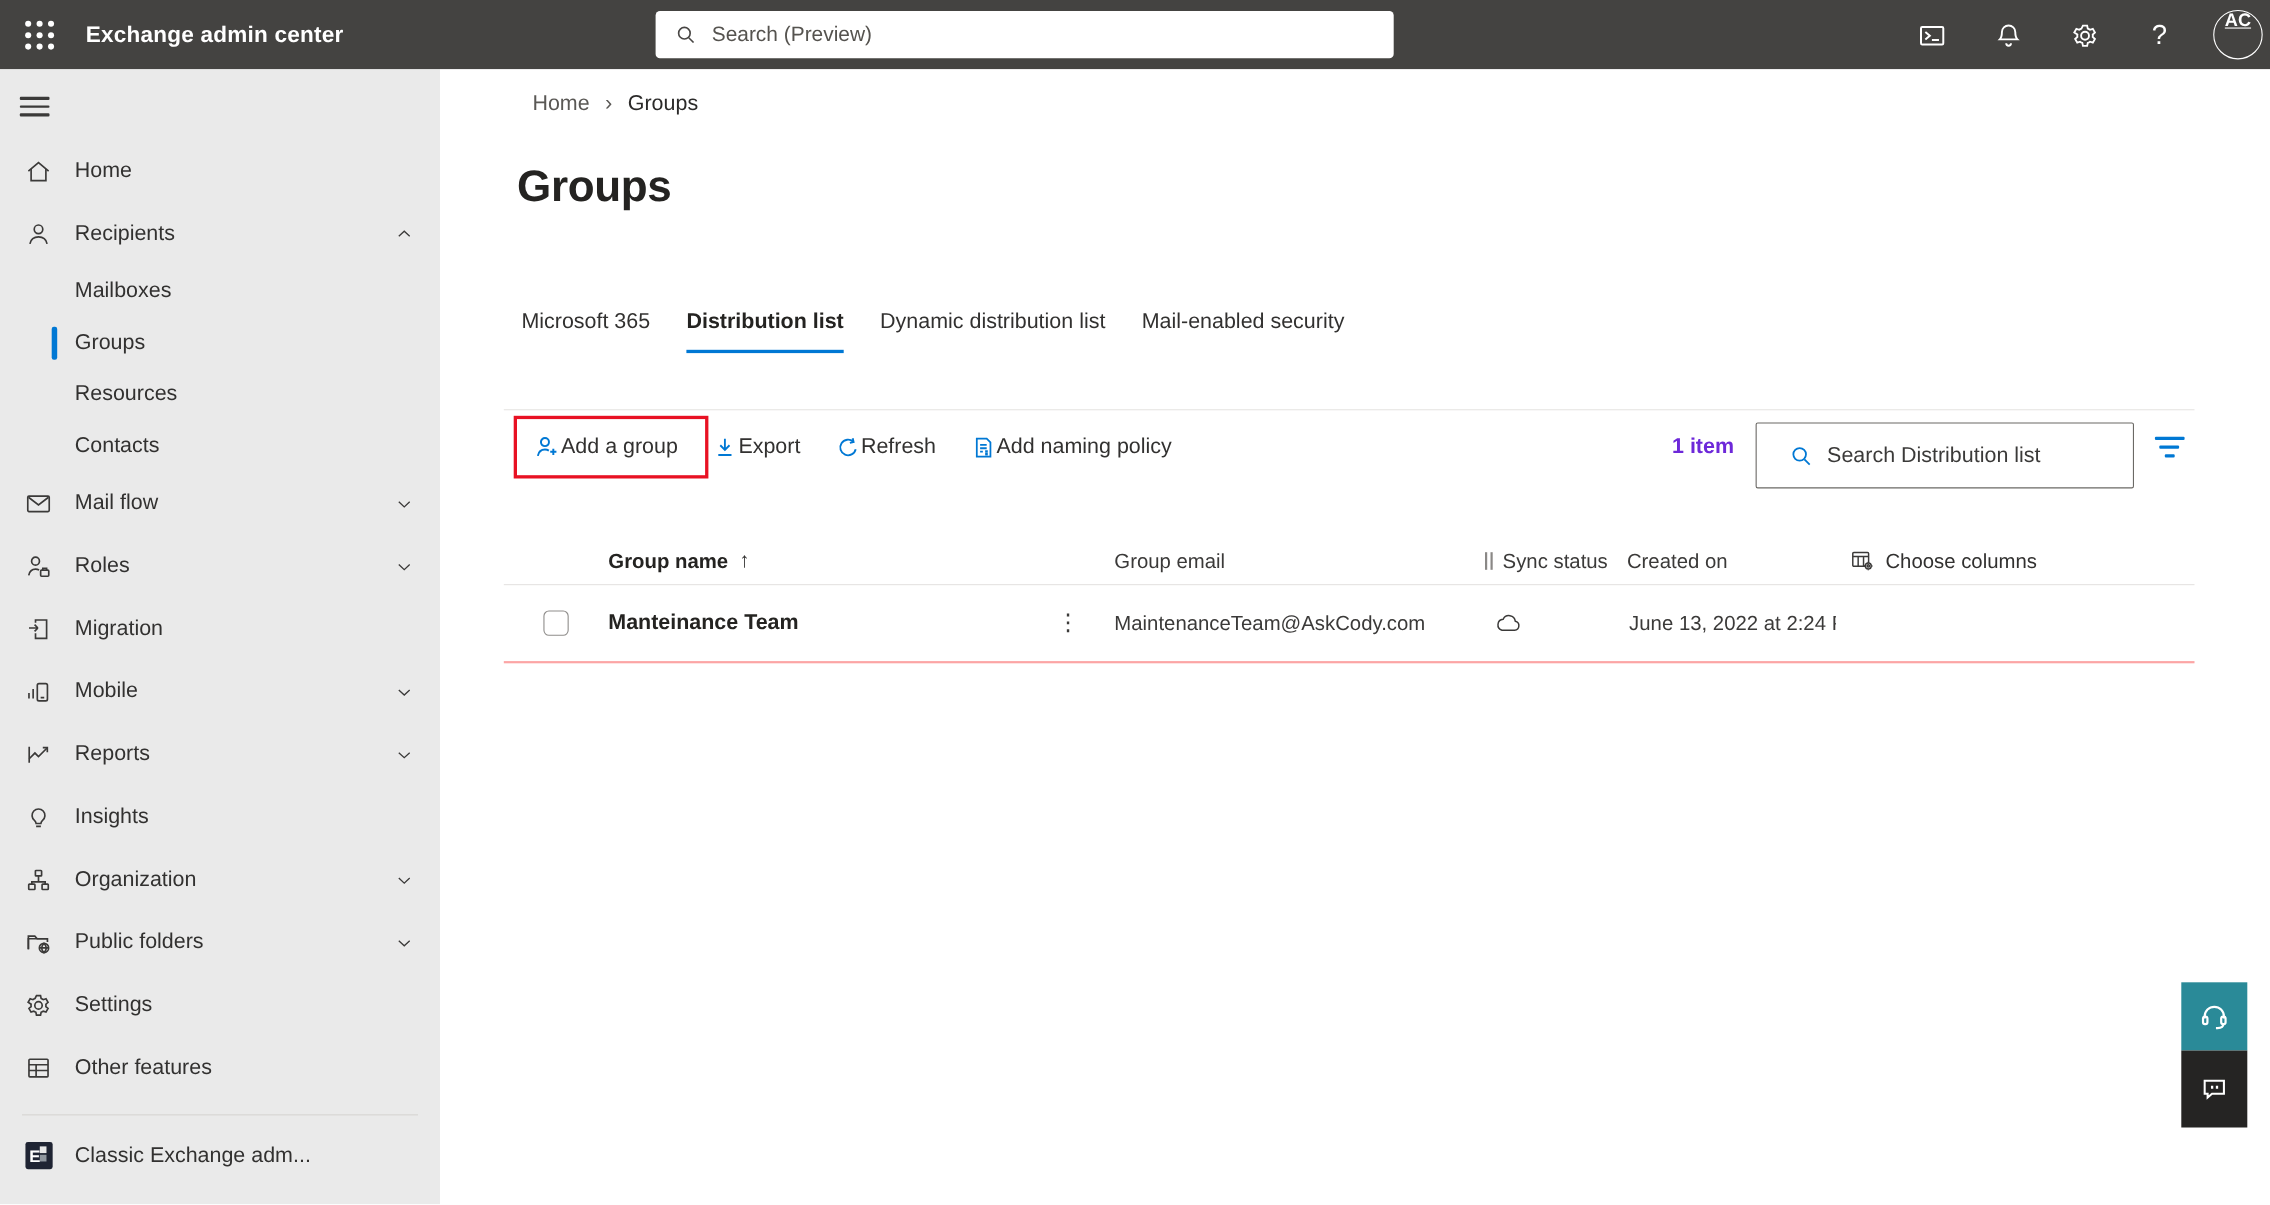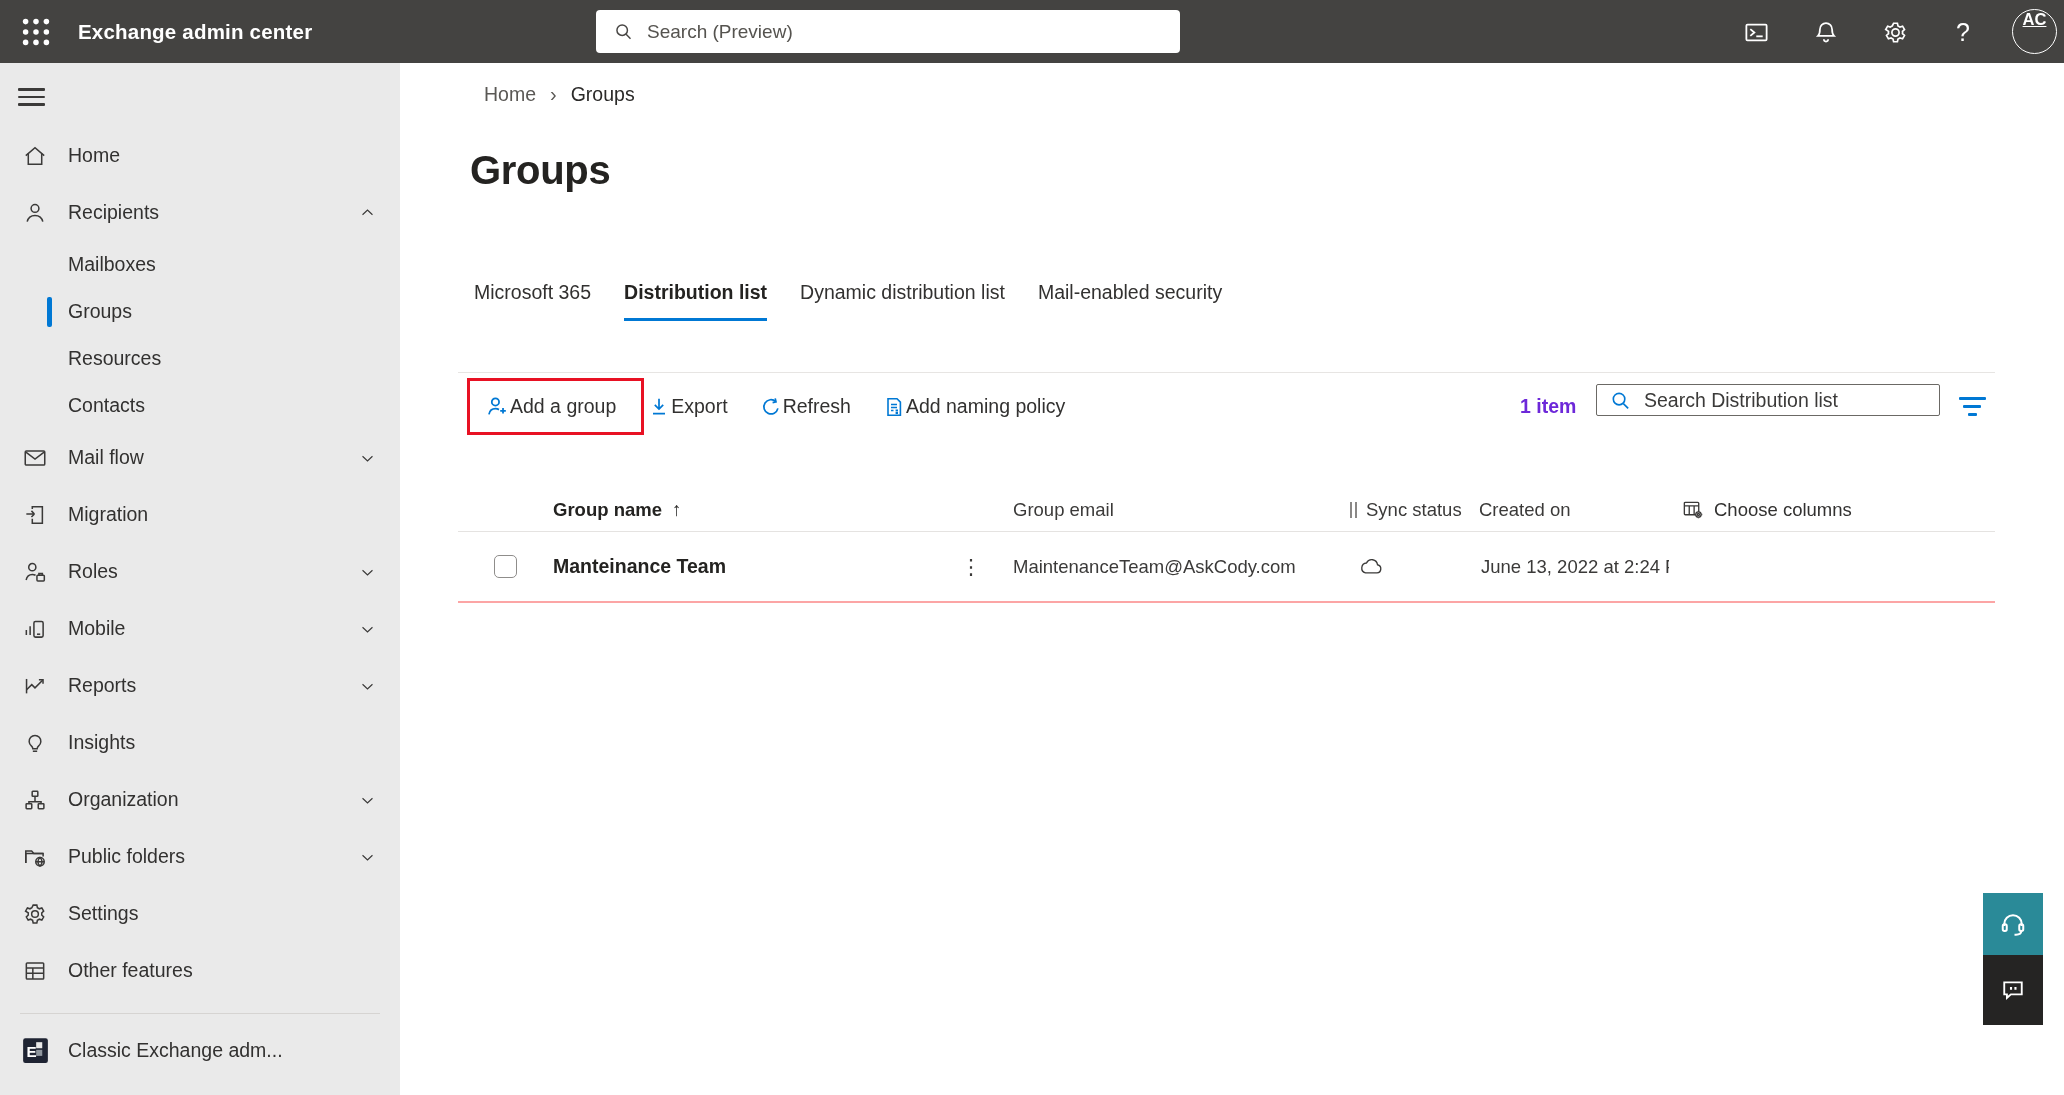--- a/index.html
+++ b/index.html
@@ -4,21 +4,21 @@
 <style>
   * { margin:0; padding:0; box-sizing:border-box; }
   html,body { background:#fff; }
   body { font-family:"Liberation Sans", sans-serif; color:#323130; }
   .screen { position:relative; width:2064px; height:1095px; overflow:hidden; background:#fff; }
 
   
   .topbar { position:absolute; left:0; top:0; width:2064px; height:63px; background:#444341; }
   .waffle-btn { position:absolute; left:14px; top:14px; width:44px; height:36px; background:none; border:none; cursor:pointer; display:flex; align-items:center; justify-content:center; }
   .app-title { position:absolute; left:78px; top:0; height:63px; display:flex; align-items:center; color:#fff; font-size:20.5px; font-weight:600; letter-spacing:.2px; }
-  .topbar-search { position:absolute; left:596px; top:10px; width:584px; height:43px; background:#fff; border-radius:4px; display:flex; align-items:center; padding-left:17px; }
+  .topbar-search { position:absolute; left:596px; top:10px; width:671px; height:43px; background:#fff; border-radius:4px; display:flex; align-items:center; padding-left:17px; }
   .topbar-search svg { flex:0 0 auto; }
   .topbar-search input { border:none; outline:none; background:transparent; font-family:"Liberation Sans",sans-serif; font-size:19px; color:#323130; margin-left:13px; width:560px; }
   .topbar-search input::placeholder { color:#55534f; opacity:1; }
   .tb-iconbtn { position:absolute; top:15px; width:36px; height:34px; background:none; border:none; cursor:pointer; display:flex; align-items:center; justify-content:center; color:#fff; }
   .tb-help { font-size:25px; font-weight:400; color:#fff; }
   .avatar { position:absolute; left:2012px; top:9px; width:45px; height:45px; border:1.4px solid #fff; border-radius:50%; display:flex; justify-content:center; color:#fff; font-size:16.5px; font-weight:600; background:transparent; cursor:pointer;text-decoration:underline; }
 
   
   .sidebar { position:absolute; left:0; top:63px; width:400px; height:1032px; background:#eaeaea; }
   .hamburger { position:absolute; left:18px; top:18px; width:40px; height:32px; background:none; border:none; cursor:pointer; }
@@ -47,21 +47,21 @@
   .tabs { position:absolute; left:74px; top:218px; display:flex; gap:33px; }
   .tab { font-size:19.5px; color:#323130; padding-bottom:14px; border-bottom:3px solid transparent; cursor:pointer; }
   .tab.selected { font-weight:700; border-bottom-color:#0078d4; color:#242321; }
 
   .section-divider { position:absolute; left:58px; top:309px; width:1537px; height:1px; background:#e7e5e3; }
 
   .toolbar-left { position:absolute; left:85px; top:315px; height:57px; display:flex; align-items:center; gap:31px; }
   .tool-btn { display:flex; align-items:center; background:none; border:none; cursor:pointer; font-family:"Liberation Sans",sans-serif; font-size:19.5px; color:#323130; }
   .highlight-box { position:absolute; left:67px; top:315px; width:177px; height:57px; border:3px solid #e81123; pointer-events:none; }
   .item-count { position:absolute; left:1120px; top:315px; height:57px; display:flex; align-items:center; font-size:19.5px; font-weight:700; color:#6d28d9; }
-  .list-search { position:absolute; left:1196px; top:321px; width:344px; height:32px; border:1px solid #6b6965; border-radius:2px; background:#fff; display:flex; align-items:center; padding-left:12px; }
+  .list-search { position:absolute; left:1196px; top:321px; width:344px; height:60px; border:1px solid #6b6965; border-radius:2px; background:#fff; display:flex; align-items:center; padding-left:29px; }
   .list-search input { border:none; outline:none; background:transparent; font-family:"Liberation Sans",sans-serif; font-size:19.5px; color:#323130; margin-left:12px; width:270px; }
   .list-search input::placeholder { color:#3b3a39; opacity:1; }
   .filter-btn { position:absolute; left:1552px; top:315px; height:57px; width:40px; background:none; border:none; cursor:pointer; display:flex; flex-direction:column; align-items:center; justify-content:center; gap:5px; }
   .filter-btn span { display:block; height:3px; background:#0078d4; border-radius:1px; }
   .filter-btn .f1 { width:27px; } .filter-btn .f2 { width:18px; } .filter-btn .f3 { width:9px; }
 
   
   .thead { position:absolute; left:58px; top:425px; width:1537px; height:44px; border-bottom:1px solid #e5e3e1; }
   .trow  { position:absolute; left:58px; top:469px; width:1537px; height:71px; border-bottom:2px solid #fca5a5; cursor:pointer; }
   .cell { position:absolute; top:0; height:100%; display:flex; align-items:center; }
@@ -208,42 +208,42 @@
         <span class="chev">
           <svg width="17" height="17" viewBox="0 0 24 24" fill="none" stroke="#3b3a39" stroke-width="1.7">
               <path d="M5 9.5 L12 16 L19 9.5"></path>
             </svg>
         </span>
       </li>
 
       <li class="nav-item top">
         <span class="nicon">
           <svg width="26" height="26" viewBox="0 0 24 24" fill="none" stroke="#3b3a39" stroke-width="1.4">
-              <path d="M9.5 6.5 V4.3 H18.8 V19.7 H9.5 V15.5"></path>
-              <path d="M4 11 h7.5 M11.5 11 l-2.8-2.8 M11.5 11 l-2.8 2.8"></path>
-            </svg>
-        </span>
-        <span class="nlabel">Migration</span>
-      </li>
-
-      <li class="nav-item top">
-        <span class="nicon">
-          <svg width="26" height="26" viewBox="0 0 24 24" fill="none" stroke="#3b3a39" stroke-width="1.4">
               <circle cx="9.5" cy="7.5" r="3.3"></circle>
               <path d="M3.8 19.4 c.7-3.4 3.1-5.2 5.7-5.2 1.1 0 2.1.3 3 .8"></path>
               <rect x="13.8" y="15" width="6.8" height="5.2" rx="0.8"></rect>
               <path d="M15.6 15 v-1.5 h3.2 V15"></path>
             </svg>
         </span>
         <span class="nlabel">Roles</span>
         <span class="chev">
           <svg width="17" height="17" viewBox="0 0 24 24" fill="none" stroke="#3b3a39" stroke-width="1.7">
               <path d="M5 9.5 L12 16 L19 9.5"></path>
             </svg>
         </span>
+      </li>
+
+      <li class="nav-item top">
+        <span class="nicon">
+          <svg width="26" height="26" viewBox="0 0 24 24" fill="none" stroke="#3b3a39" stroke-width="1.4">
+              <path d="M9.5 6.5 V4.3 H18.8 V19.7 H9.5 V15.5"></path>
+              <path d="M4 11 h7.5 M11.5 11 l-2.8-2.8 M11.5 11 l-2.8 2.8"></path>
+            </svg>
+        </span>
+        <span class="nlabel">Migration</span>
       </li>
 
       <li class="nav-item top">
         <span class="nicon">
           <svg width="26" height="26" viewBox="0 0 24 24" fill="none" stroke="#3b3a39" stroke-width="1.4">
               <path d="M4 17.5 v-4.5 M7.5 17.5 v-8"></path>
               <rect x="11" y="5" width="8.5" height="14.5" rx="1.4"></rect>
               <path d="M13.8 16.8 h3"></path>
             </svg>
         </span>

